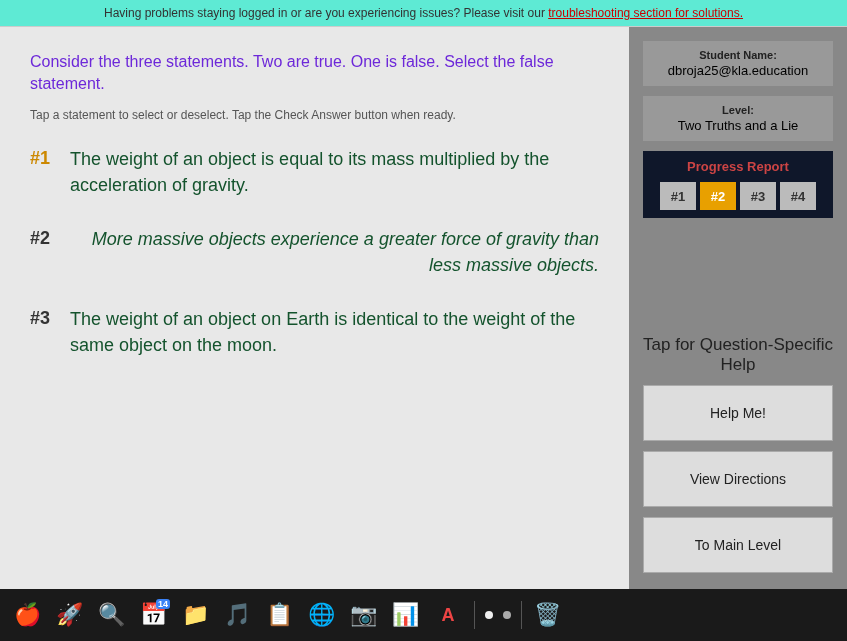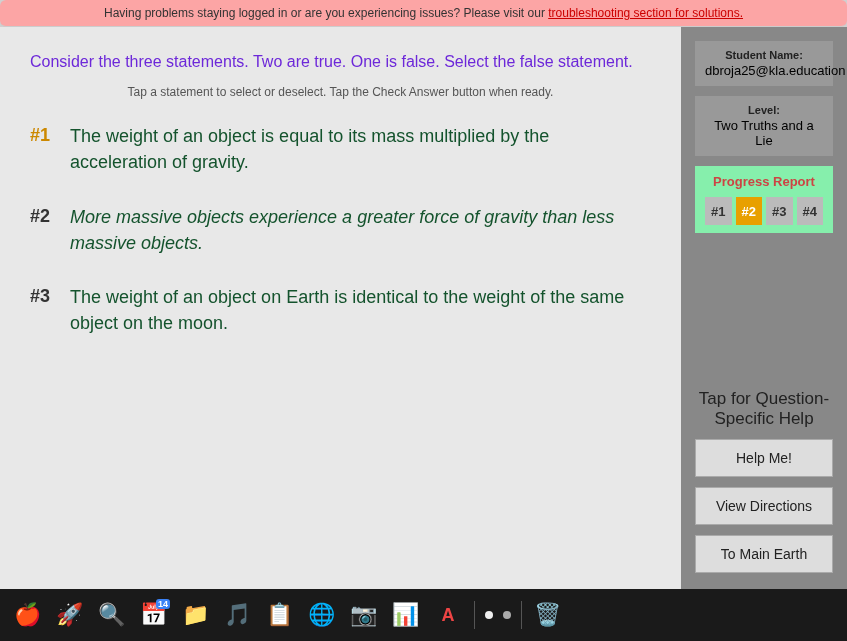--- a/index.html
+++ b/index.html
@@ -8,28 +8,27 @@
       height: 641px;
       background: #d0d0d0;
       font-family: Arial, Helvetica, sans-serif;
       overflow: hidden;
       display: flex;
       flex-direction: column;
     }
 
     
     .notification-bar {
-      background: #fca5a5;
+      background: #5eead4;
       text-align: center;
       padding: 6px 20px;
       font-size: 12px;
       color: #333;
       border-bottom: 1px solid #ccc;
       flex-shrink: 0;
-      border-radius: 6px;
     }
     .notification-bar a {
       color: #c00;
       text-decoration: underline;
     }
 
     
     .main-area {
       flex: 1;
       display: flex;
@@ -50,21 +49,20 @@
       font-weight: normal;
       color: #6d28d9;
       line-height: 1.4;
       margin-bottom: 12px;
     }
 
     .instruction {
       font-size: 12px;
       color: #555;
       margin-bottom: 24px;
-      text-align: center;
     }
 
     .statement {
       display: flex;
       align-items: flex-start;
       margin-bottom: 28px;
       cursor: pointer;
     }
 
     .statement-number {
@@ -83,25 +81,26 @@
     }
 
     .statement-text {
       font-size: 18px;
       color: #14532d;
       line-height: 1.45;
     }
 
     .statement-text.italic {
       font-style: italic;
+      text-align: right;
     }
 
     
     .right-panel {
-      width: 166px;
+      width: 218px;
       background: #888;
       padding: 14px 14px 16px 14px;
       display: flex;
       flex-direction: column;
       gap: 10px;
       flex-shrink: 0;
     }
 
     .info-block {
       background: #999;
@@ -115,21 +114,21 @@
       font-weight: bold;
       margin-bottom: 2px;
     }
 
     .info-value {
       font-size: 13px;
       color: #000000;
     }
 
     .progress-section {
-      background: #86efac;
+      background: #0f172a;
       padding: 8px 10px;
       text-align: center;
     }
 
     .progress-title {
       font-size: 13px;
       font-weight: bold;
       color: #c44;
       margin-bottom: 8px;
     }
@@ -167,21 +166,21 @@
 
     .help-label {
       font-size: 17px;
       color: #222;
       text-align: center;
     }
 
     .action-btn {
       background: #ddd;
       border: 1px solid #aaa;
-      padding: 10px 8px;
+      padding: 19px 8px;
       text-align: center;
       font-size: 14px;
       color: #222;
       cursor: pointer;
       font-weight: normal;
     }
 
     
     .taskbar {
       height: 52px;
@@ -297,21 +296,21 @@
     </div>
 
     <div class="spacer"></div>
 
     <div class="help-label">Tap for Question-Specific Help</div>
 
     <div class="action-btn">Help Me!</div>
 
     <div class="action-btn">View Directions</div>
 
-    <div class="action-btn">To Main Earth</div>
+    <div class="action-btn">To Main Level</div>
   </div>
 </div>
 
 <div class="taskbar">
   <div class="taskbar-icon">🍎</div>
   <div class="taskbar-icon">🚀</div>
   <div class="taskbar-icon">🔍</div>
   <div class="taskbar-badge">
     <span style="font-size:22px;">📅</span>
     <span class="badge-num">14</span>

